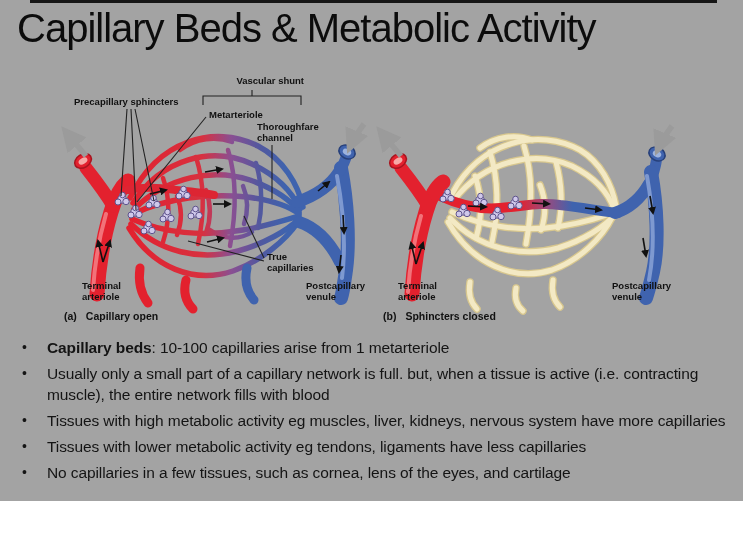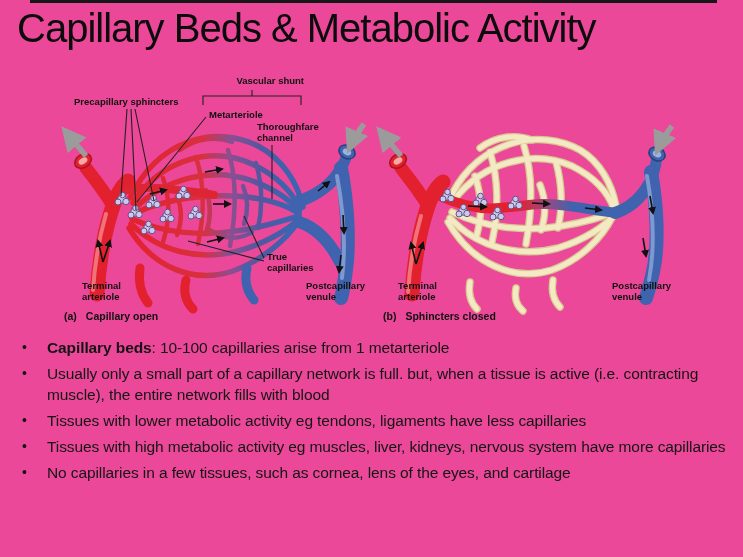--- a/index.html
+++ b/index.html
@@ -1,16 +1,16 @@
 <!DOCTYPE html>
 <html><head>
 <meta charset="utf-8">
 <style>
   html,body{margin:0;padding:0;background:#fff;}
-  .slide{position:relative;width:743px;height:557px;background:#ec4899;
+  .slide{position:relative;width:743px;height:501px;background:#a3a3a3;
          font-family:"Liberation Sans",sans-serif;overflow:hidden;}
   .top-border{position:absolute;left:30px;top:0;width:687px;height:3px;background:#161616;}
   .title{position:absolute;left:17px;top:6px;font-size:40px;letter-spacing:-1px;
          color:#0c0c0c;white-space:nowrap;font-weight:400;}
   .art{position:absolute;left:0;top:0;width:743px;height:557px;}
   .lbl{position:absolute;font-size:9.5px;font-weight:bold;color:#111;line-height:1.14;}
   .lbl.ctr{text-align:right;}
   .lbl.it{}
   .cap{position:absolute;font-size:10.5px;font-weight:bold;color:#111;white-space:nowrap;}
   .cap .pfx{margin-right:9px;}
@@ -229,18 +229,18 @@
     <span class="pfx">(a)</span><span>Capillary open</span>
   </div>
   <div class="cap" style="left:383px;top:310px;">
     <span class="pfx">(b)</span><span>Sphincters closed</span>
   </div>
 
   <div class="bullets">
     <ul>
       <li><span class="bld">Capillary beds</span><span>: 10-100 capillaries arise from 1 metarteriole</span></li>
       <li><span class="bld"></span><span>Usually only a small part of a capillary network is full. but, when a tissue is active (i.e. contracting muscle), the entire network fills with blood</span></li>
+      <li><span class="bld"></span><span>Tissues with high metabolic activity eg muscles, liver, kidneys, nervous system have more capillaries</span></li>
       <li><span class="bld"></span><span>Tissues with lower metabolic activity eg tendons, ligaments have less capillaries</span></li>
-      <li><span class="bld"></span><span>Tissues with high metabolic activity eg muscles, liver, kidneys, nervous system have more capillaries</span></li>
       <li><span class="bld"></span><span>No capillaries in a few tissues, such as cornea, lens of the eyes, and cartilage</span></li>
     </ul>
   </div>
 </div>
 
 </body></html>

